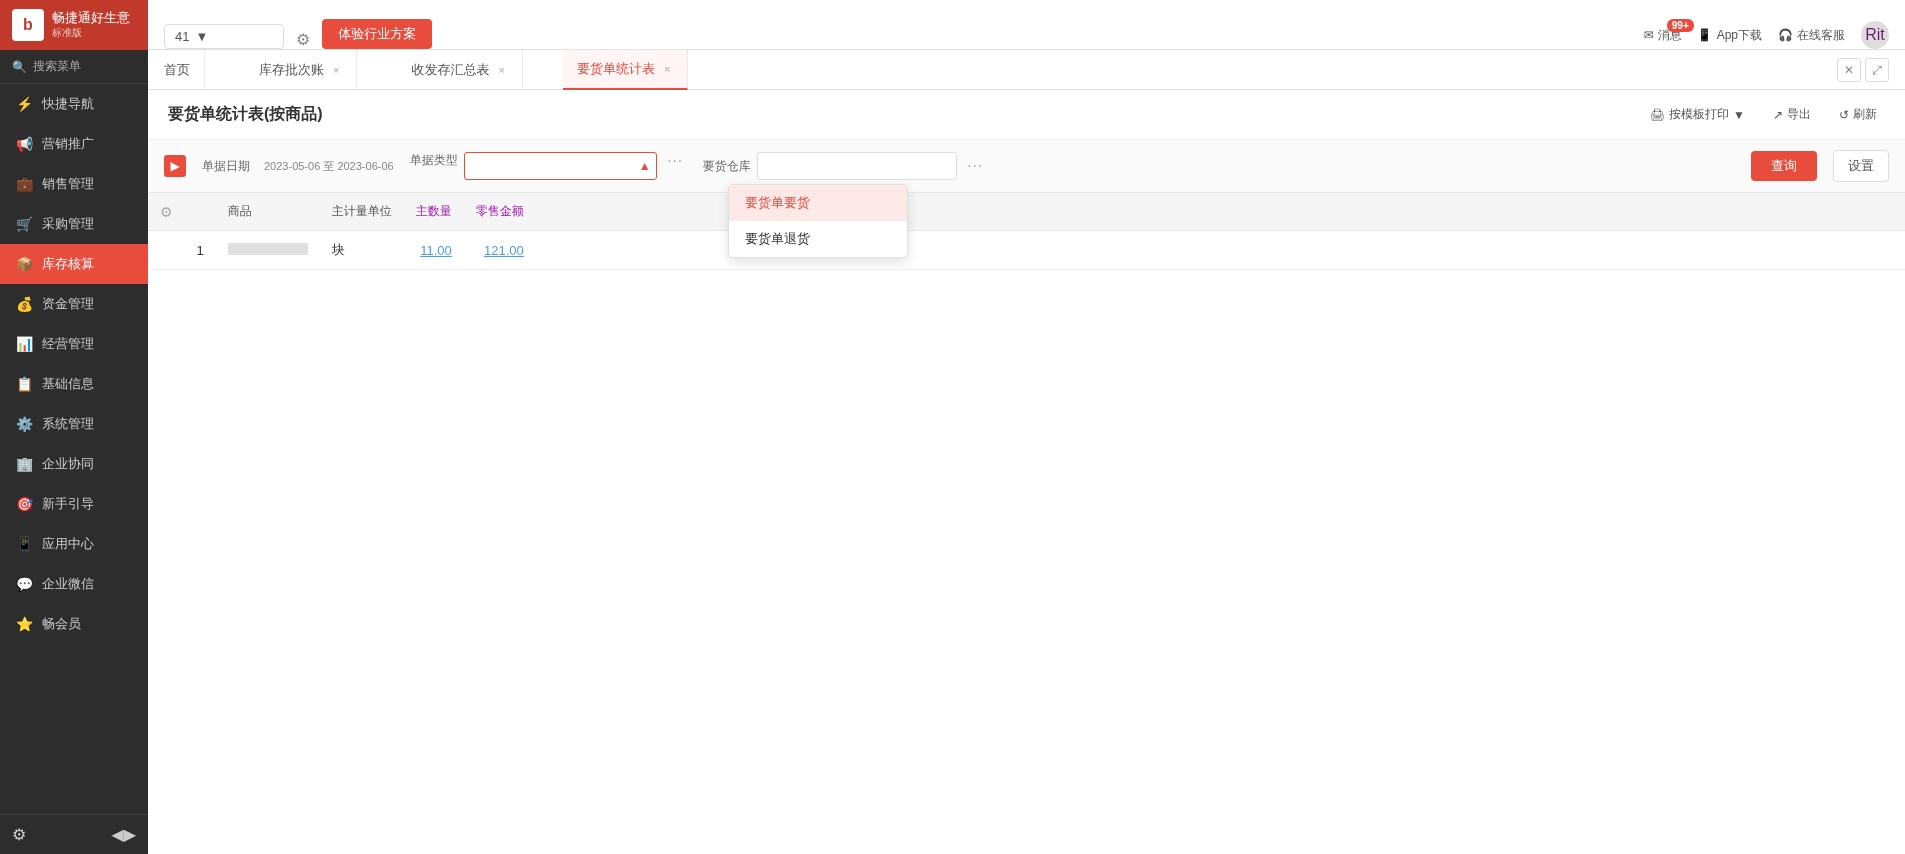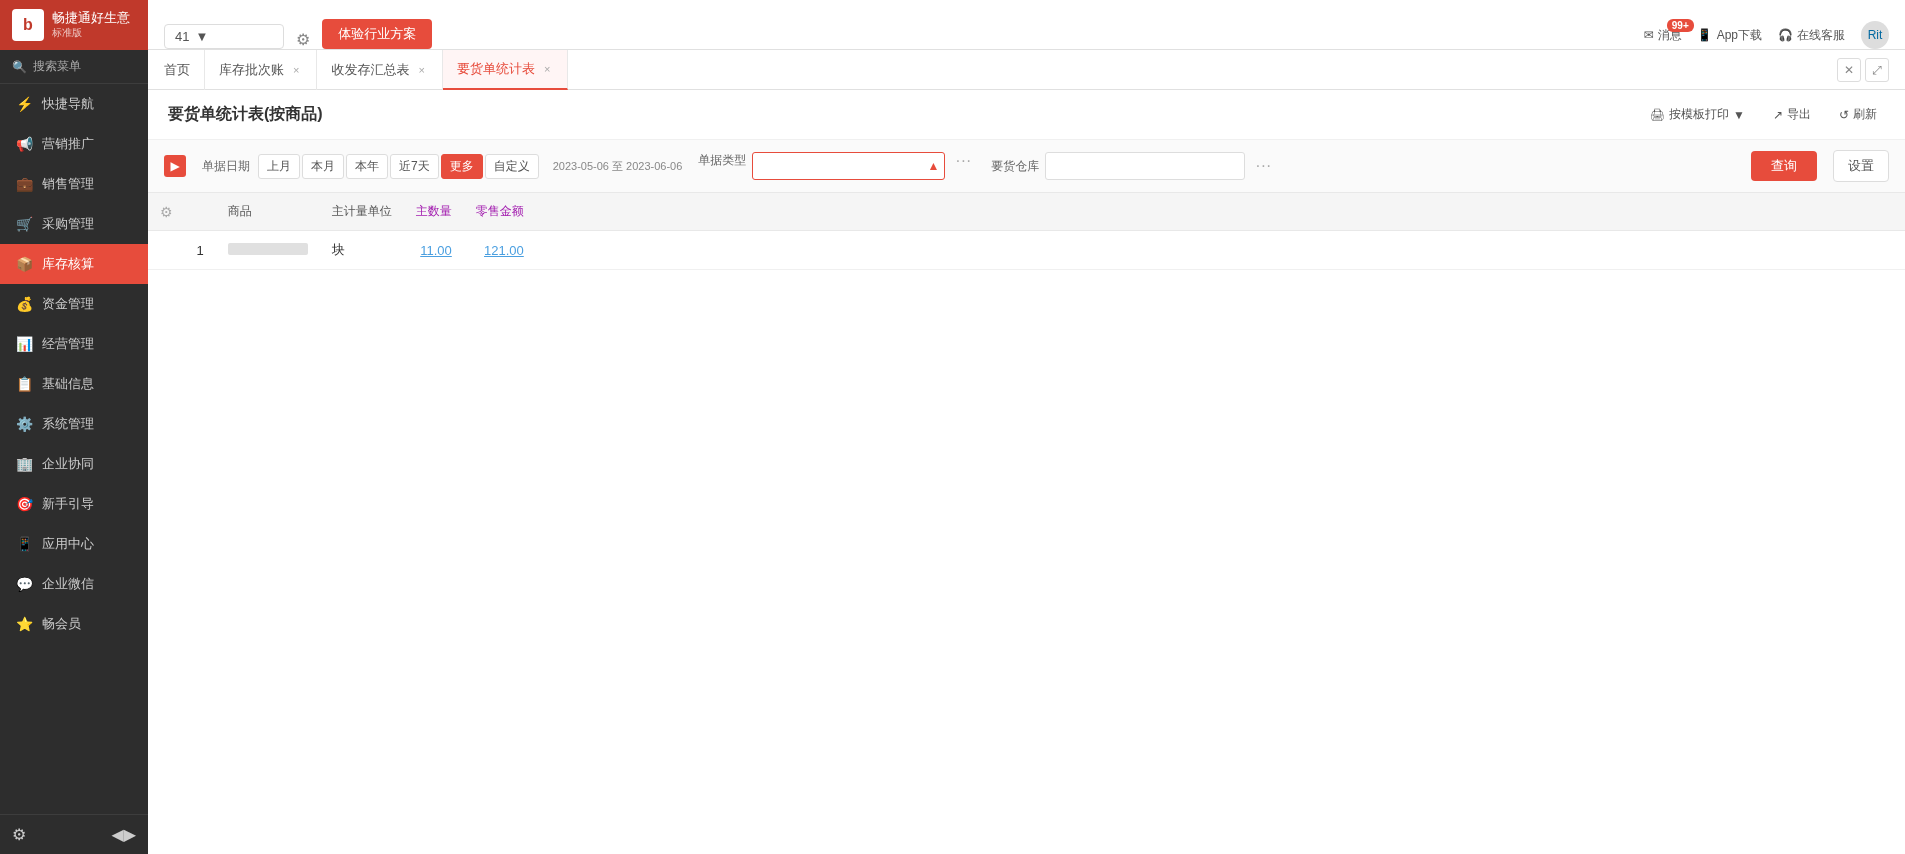--- a/index.html
+++ b/index.html
@@ -91,21 +91,21 @@
     }
     .topbar-spacer { flex: 1; }
     .topbar-actions { display: flex; align-items: center; gap: 16px; }
     .topbar-badge { position: relative; display: flex; align-items: center; gap: 4px; cursor: pointer; color: #555; font-size: 12px; }
     .badge-count {
       position: absolute; top: -8px; right: -12px;
       background: #e74c3c; color: white; border-radius: 6px;
       padding: 1px 5px; font-size: 10px; font-weight: bold;
     }
     .topbar-user { display: flex; align-items: center; gap: 4px; cursor: pointer; }
-    .user-avatar { width: 28px; height: 28px; border-radius: 50%; background: #ddd; overflow: hidden; display: flex; align-items: center; justify-content: center; font-size: 12px; color: #0369a1; }
+    .user-avatar { width: 28px; height: 28px; border-radius: 50%; background: #ddd; overflow: hidden; display: flex; align-items: center; justify-content: center; font-size: 16px; color: #701a75; }
 
     
     .tabs-bar {
       background: white;
       border-bottom: 1px solid #e0e0e0;
       display: flex;
       align-items: center;
       padding: 0 16px;
       height: 40px;
       flex-shrink: 0;
@@ -381,21 +381,21 @@
       </div>
       <div class="topbar-user">
         <div class="user-avatar">
           <span>Rit</span>
         </div>
       </div>
     </div>
   </div>
 
   <div class="tabs-bar">
-    <div id="tabs-container" style="display:flex;align-items:center;height:100%;">
+    <div id="tabs-container" style="display:flex;align-items:center;height:100%;gap:40px;">
         <div class="tab">
           <span>首页</span>
         </div>
         <div class="tab">
           <span>库存批次账</span>
           <span class="tab-close">×</span>
         </div>
         <div class="tab">
           <span>收发存汇总表</span>
           <span class="tab-close">×</span>
@@ -431,28 +431,20 @@
           <span>刷新</span>
         </div>
       </div>
     </div>
 
     <div class="filter-bar">
       <div class="filter-expand-btn">▶</div>
 
       <div class="filter-group">
         <span class="filter-label">单据日期</span>
-        <div class="filter-date-btns" id="date-btns">
-            <button class="filter-date-btn">上月</button>
-            <button class="filter-date-btn">本月</button>
-            <button class="filter-date-btn">本年</button>
-            <button class="filter-date-btn">近7天</button>
-            <button class="filter-date-btn more">更多</button>
-            <button class="filter-date-btn">自定义</button>
-          </div>
       <span class="filter-date-range" style="margin-left: 6px;">2023-05-06 至 2023-06-06</span>
         </div>
 
       <div class="filter-select-group">
         <span class="filter-label">单据类型</span>
         <div class="filter-select-wrapper">
           <input class="filter-select" type="text" style="border-color: rgb(231, 76, 60);">
           <span class="chevron">▲</span>
         </div>
         <span class="filter-more-btn">···</span>
@@ -460,20 +452,24 @@
 
       <div class="filter-warehouse-group">
         <span class="filter-label">要货仓库</span>
         <input class="filter-warehouse-input" type="text" style="">
         <span class="filter-more-btn">···</span>
       </div>
 
       <button class="btn-query">查询</button>
       <button class="btn-settings">设置</button>
 
+      <div class="dropdown-overlay" id="type-dropdown">
+          <div class="dropdown-item selected">要货单要货</div>
+          <div class="dropdown-item">要货单退货</div>
+        </div>
     </div>
 
     <div class="table-container">
       <table>
         <thead>
           <tr>
             <th class="th-settings">
               <span class="col-settings-btn">⚙</span>
             </th>
             <th></th>

